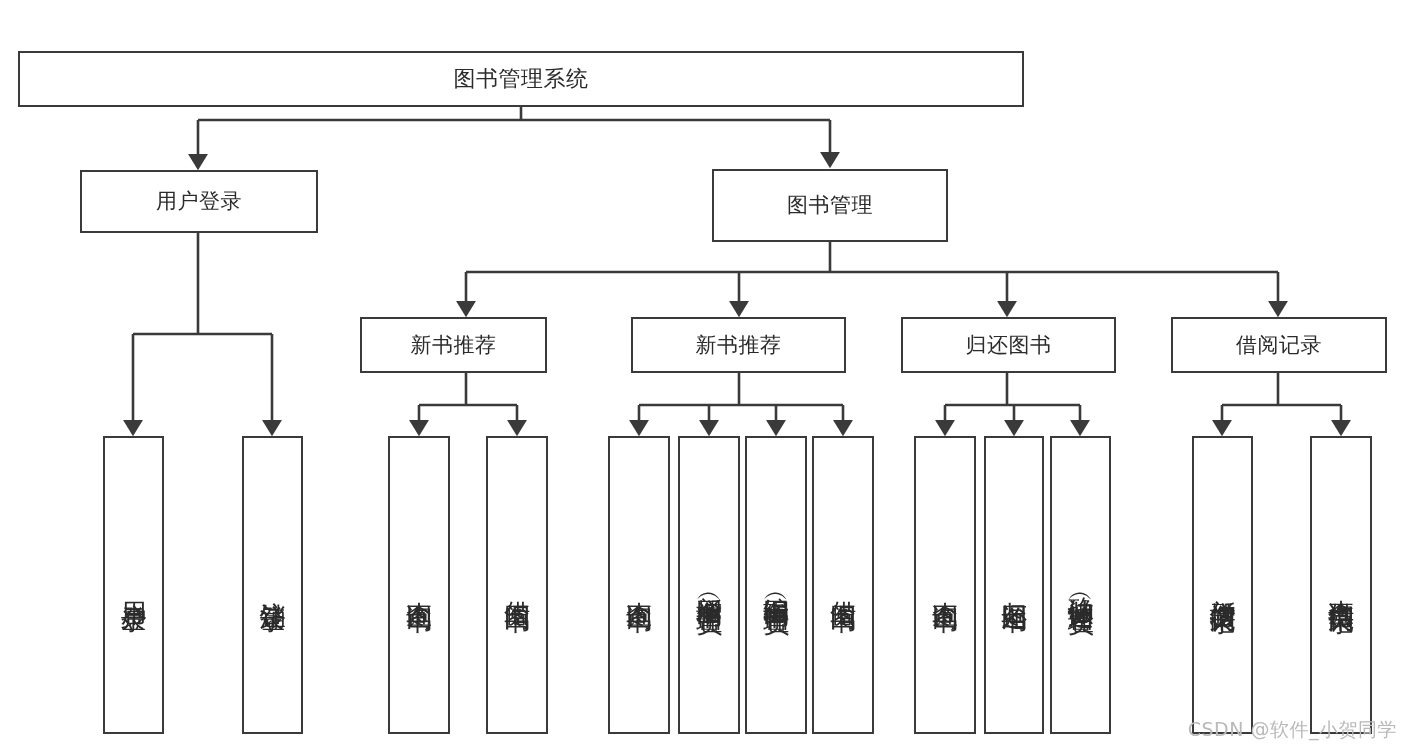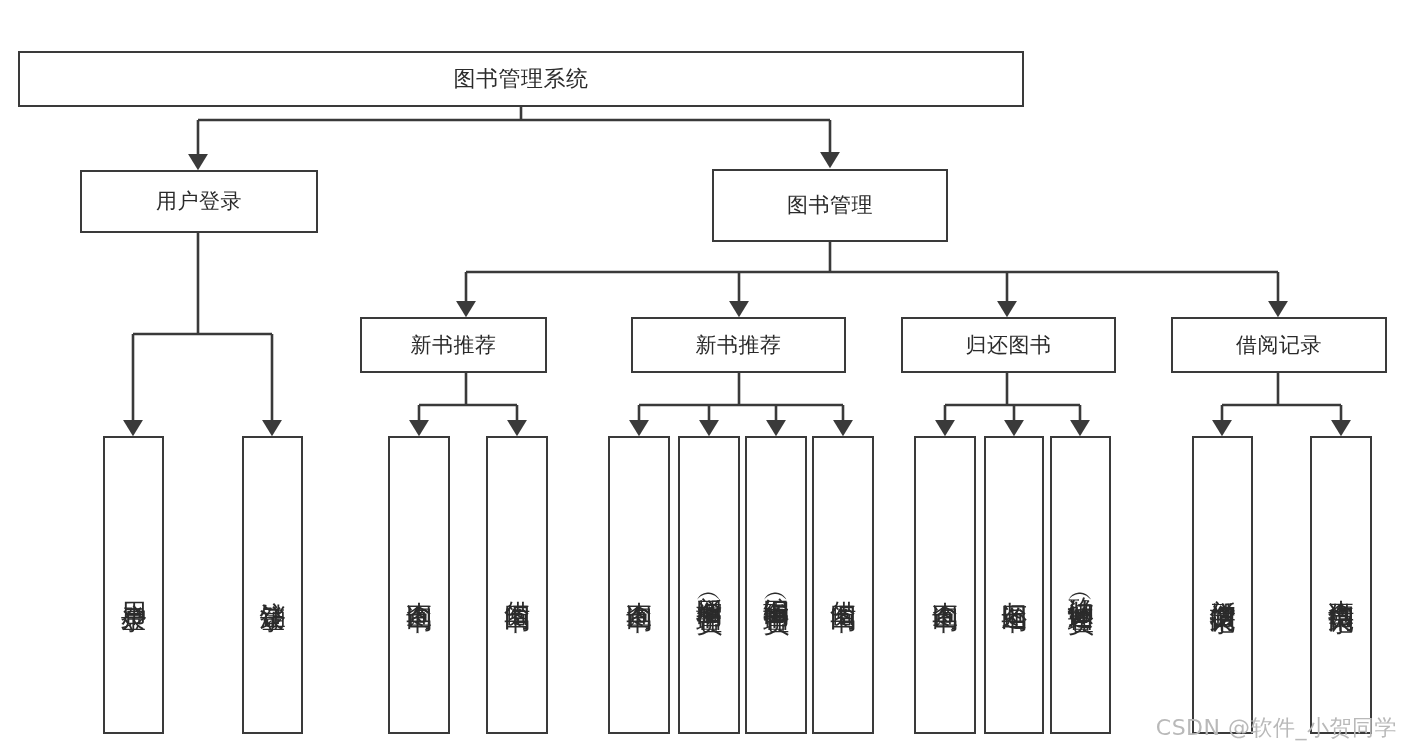--- a/index.html
+++ b/index.html
@@ -62,21 +62,21 @@
     font-size: 26px;
     line-height: 1.05;
     letter-spacing: 2px;
     white-space: normal;
     max-height: 100%;
   }
   #watermark {
     position: absolute;
     right: 8px;
     bottom: 4px;
-    font-size: 22px;
+    font-size: 19px;
     color: #b9b9b9;
     letter-spacing: 0.5px;
     white-space: nowrap;
     user-select: none;
     margin-top: 16px;
   }
 </style>
 </head>
 <body>
 

